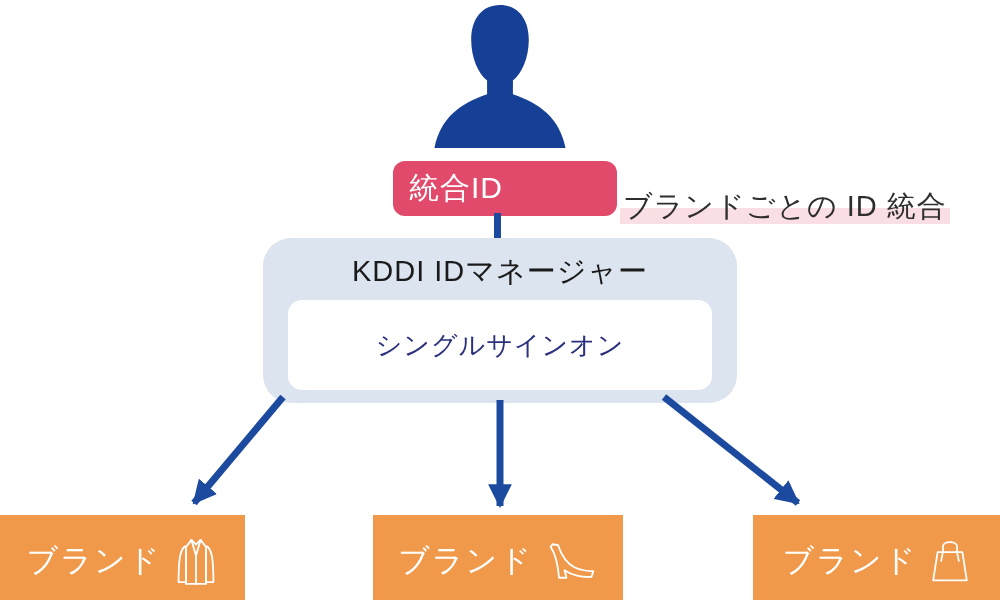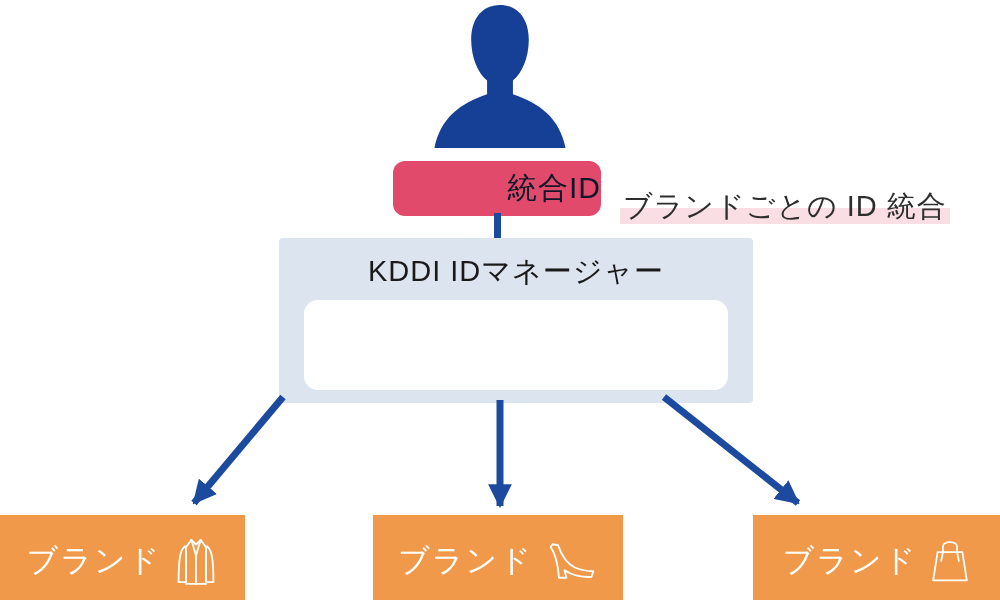--- a/index.html
+++ b/index.html
@@ -7,35 +7,35 @@
     position:relative;width:1000px;height:600px;background:#fff;overflow:hidden;
     font-family:"Liberation Sans","DejaVu Sans",sans-serif;
   }
   
   .person{position:absolute;left:430px;top:3px;width:140px;height:145px;}
   .person path{fill:var(--person_navy);}
   
   .badge{
     position:absolute;left:393px;top:161px;width:208px;height:55px;
     background:var(--badge_pink);border-radius:12px;
-    display:flex;align-items:center;justify-content:flex-end;
-    color:#0f172a;font-size:30px;letter-spacing:1px;
+    display:flex;align-items:center;justify-content:flex-start;
+    color:#ffffff;font-size:30px;letter-spacing:1px;padding-left:16px;
   }
   
   .connector{position:absolute;left:494px;top:213px;width:7px;height:28px;background:var(--navy);}
   
   .note{position:absolute;left:620px;top:185px;font-size:29px;color:var(--note_text);letter-spacing:1px;white-space:nowrap;}
   .note .hl{
     line-height:42px;padding:0 3px 2px 3px;
     background:linear-gradient(180deg, rgba(0,0,0,0) 52%, var(--highlight_pink) 52%, var(--highlight_pink) 100%);
   }
   
   .manager{
-    position:absolute;left:279px;top:238px;width:474px;height:165px;
-    background:var(--manager_bg);border-radius:4px;
+    position:absolute;left:263px;top:238px;width:474px;height:165px;
+    background:var(--manager_bg);border-radius:28px;
   }
   .mtitle{margin-top:14px;text-align:center;font-size:29px;color:#1a1a1a;letter-spacing:1px;}
   .features{
     position:absolute;left:25px;right:25px;top:62px;bottom:13px;
     background:#fff;border-radius:14px;
     display:flex;flex-direction:column;align-items:center;justify-content:center;
     color:var(--feature_text);font-size:26px;line-height:36px;letter-spacing:1px;text-align:center;
   }
   
   .arrows{position:absolute;left:0;top:388px;width:1000px;height:130px;}
@@ -67,20 +67,21 @@
 
   <div class="connector"></div>
 
   <div class="note">
     <span class="hl">ブランドごとの ID 統合</span>
   </div>
 
   <div class="manager">
     <div class="mtitle">KDDI IDマネージャー</div>
     <div class="features">
+      <div>シングルサインオン</div>
     </div>
   </div>
 
   <svg class="arrows" viewBox="0 388 1000 130" aria-hidden="true">
     <defs>
       <marker id="ah" markerWidth="3.4" markerHeight="3.4" refX="3.1" refY="1.7" orient="auto">
         <path class="ah" d="M0,0 L3.4,1.7 L0,3.4 Z"></path>
       </marker>
     </defs>
     <line x1="283" y1="397" x2="194" y2="503" marker-end="url(#ah)"></line>

